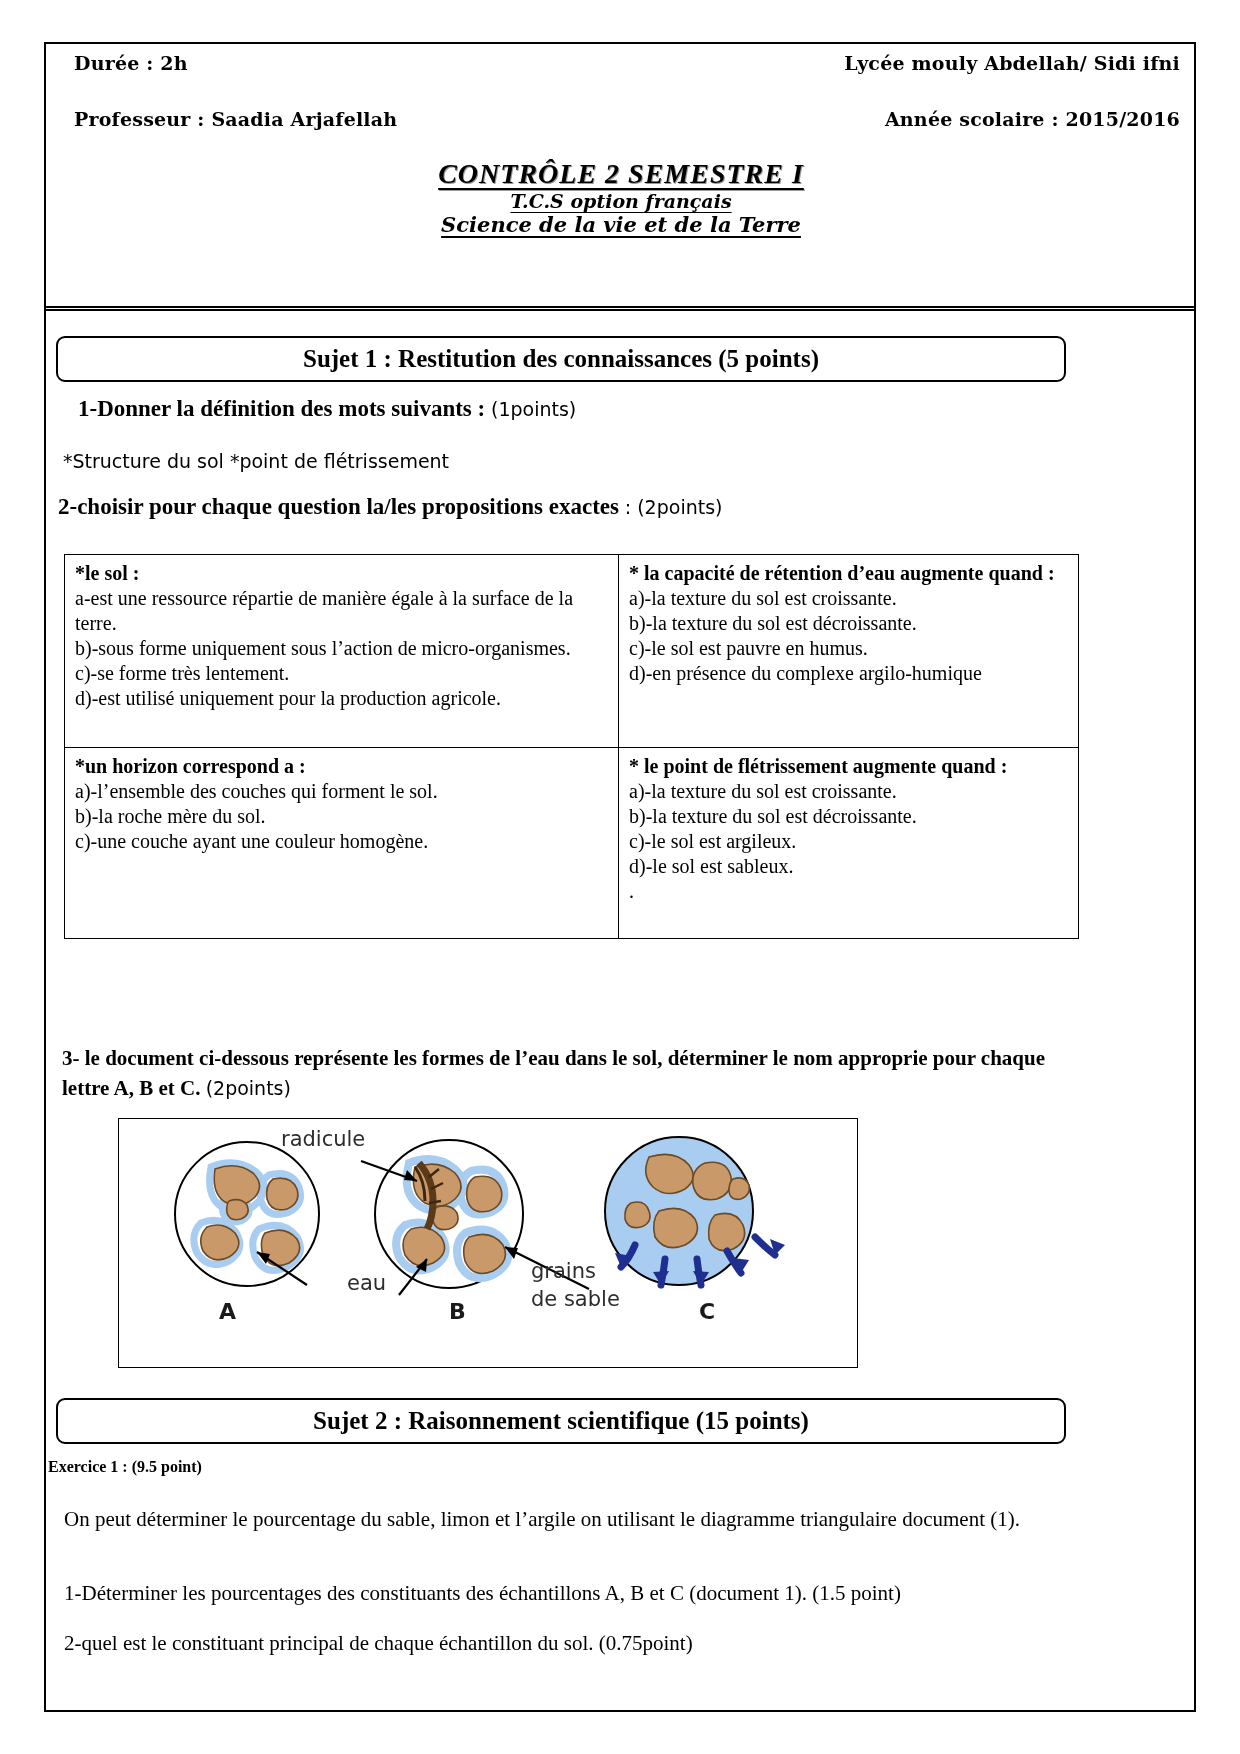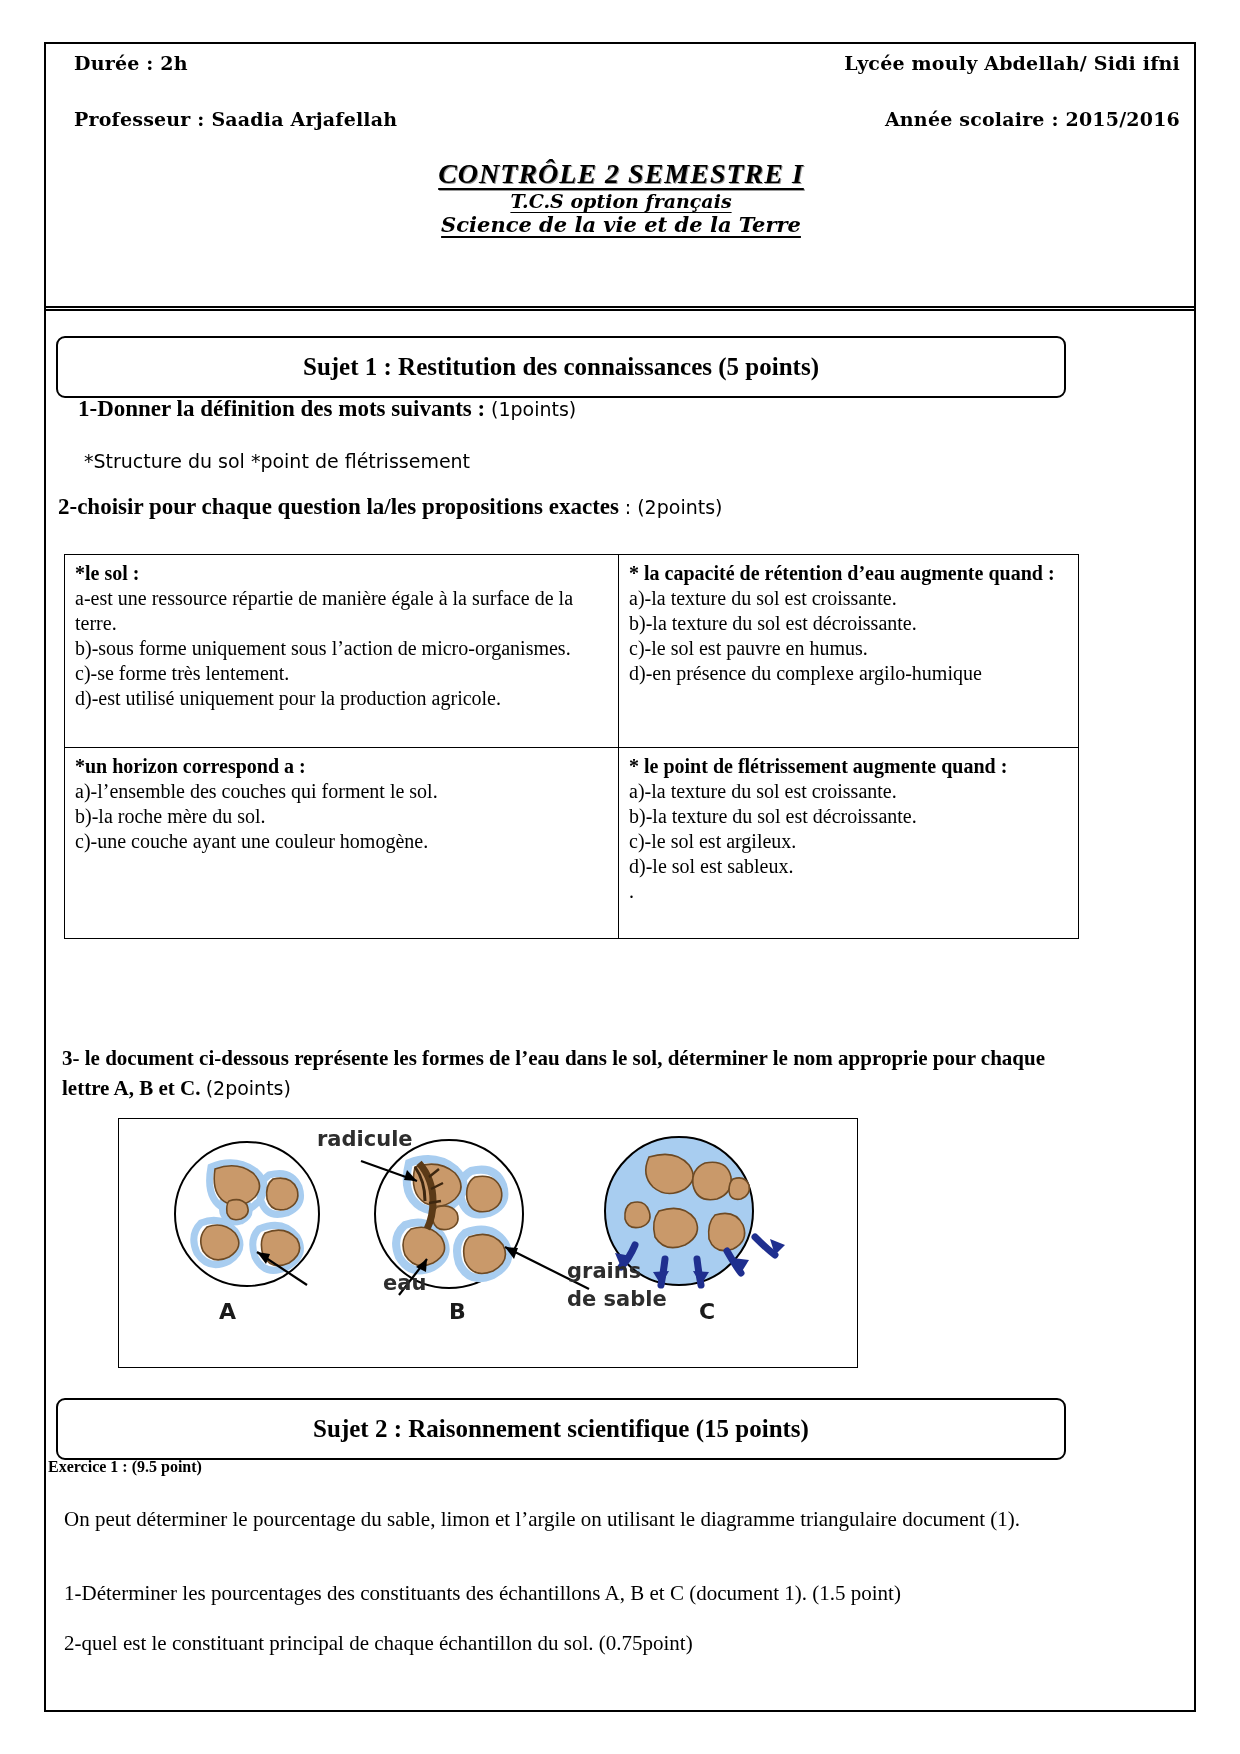--- a/index.html
+++ b/index.html
@@ -96,21 +96,21 @@
     border-bottom: 2px solid #000;
     height: 5px;
     box-sizing: border-box;
   }
 
   
   .banner {
     position: absolute;
     left: 56px;
     width: 1010px;
-    height: 62px;
+    height: 46px;
     border: 2px solid #000;
     border-radius: 9px;
     display: flex;
     align-items: center;
     justify-content: center;
     box-sizing: border-box;
     background: #fff;
   }
   .banner-text {
     font-family: "Liberation Serif", serif;
@@ -132,21 +132,21 @@
     font-size: 19px;
     font-family: "DejaVu Sans", sans-serif;
   }
   .plain-sans {
     position: absolute;
     font-family: "DejaVu Sans", sans-serif;
     font-size: 19px;
   }
 
   #q1 { left: 78px; top: 396px; }
-  #q1-words { left: 84px; top: 450px; }
+  #q1-words { left: 63px; top: 450px; }
   #q2 { left: 58px; top: 494px; }
 
   
   .mcq {
     position: absolute;
     left: 64px;
     top: 554px;
     width: 976px;
     border-collapse: collapse;
     table-layout: fixed;
@@ -185,24 +185,23 @@
     top: 1118px;
     width: 740px;
     height: 250px;
     border: 1.5px solid #000;
     background: #fff;
     box-sizing: border-box;
   }
   .fig-label {
     position: absolute;
     font-family: "DejaVu Sans", sans-serif;
-    font-weight: bold;
+    font-weight: normal;
     font-size: 21px;
     color: #2d2d2d;
-    margin-left: 36px;
   }
   .fig-letter {
     position: absolute;
     font-family: "DejaVu Sans", sans-serif;
     font-weight: bold;
     font-size: 22px;
     color: #1a1a1a;
   }
 
   

